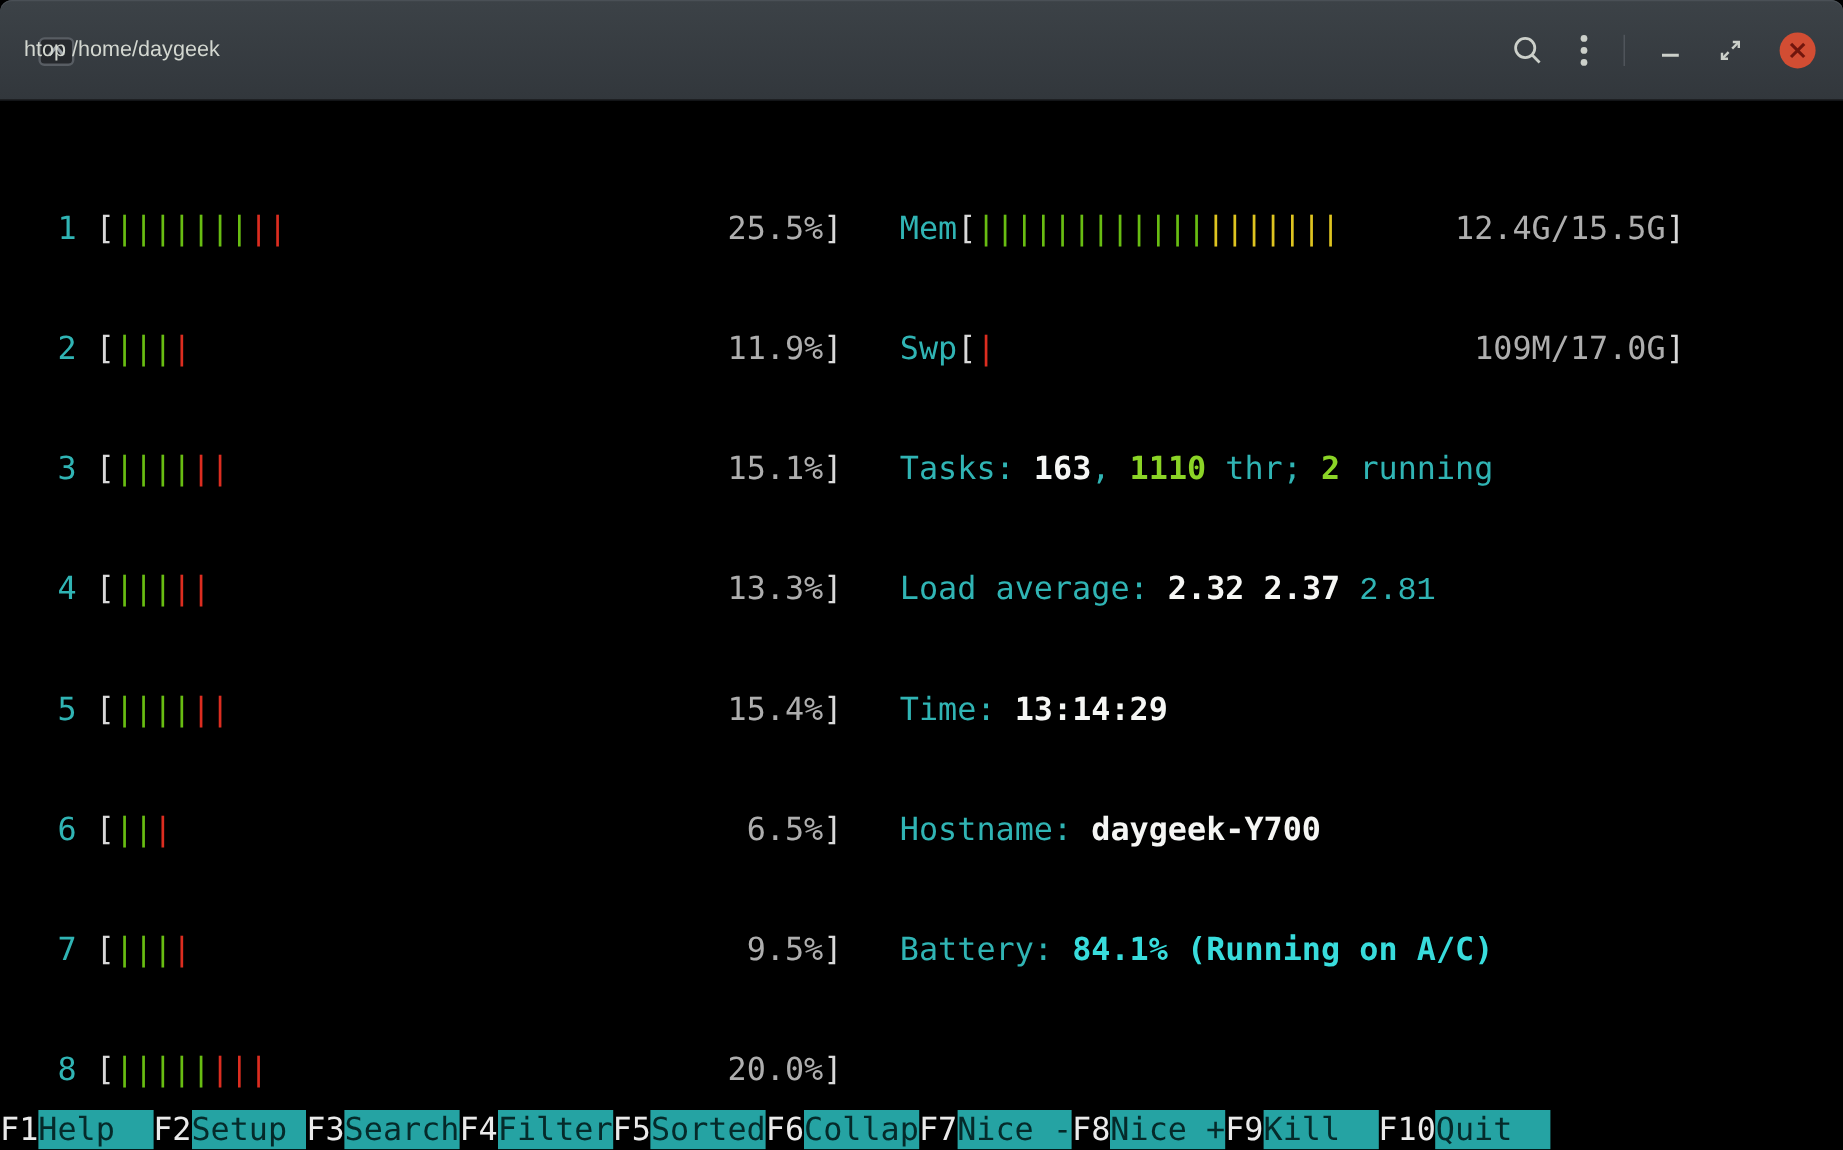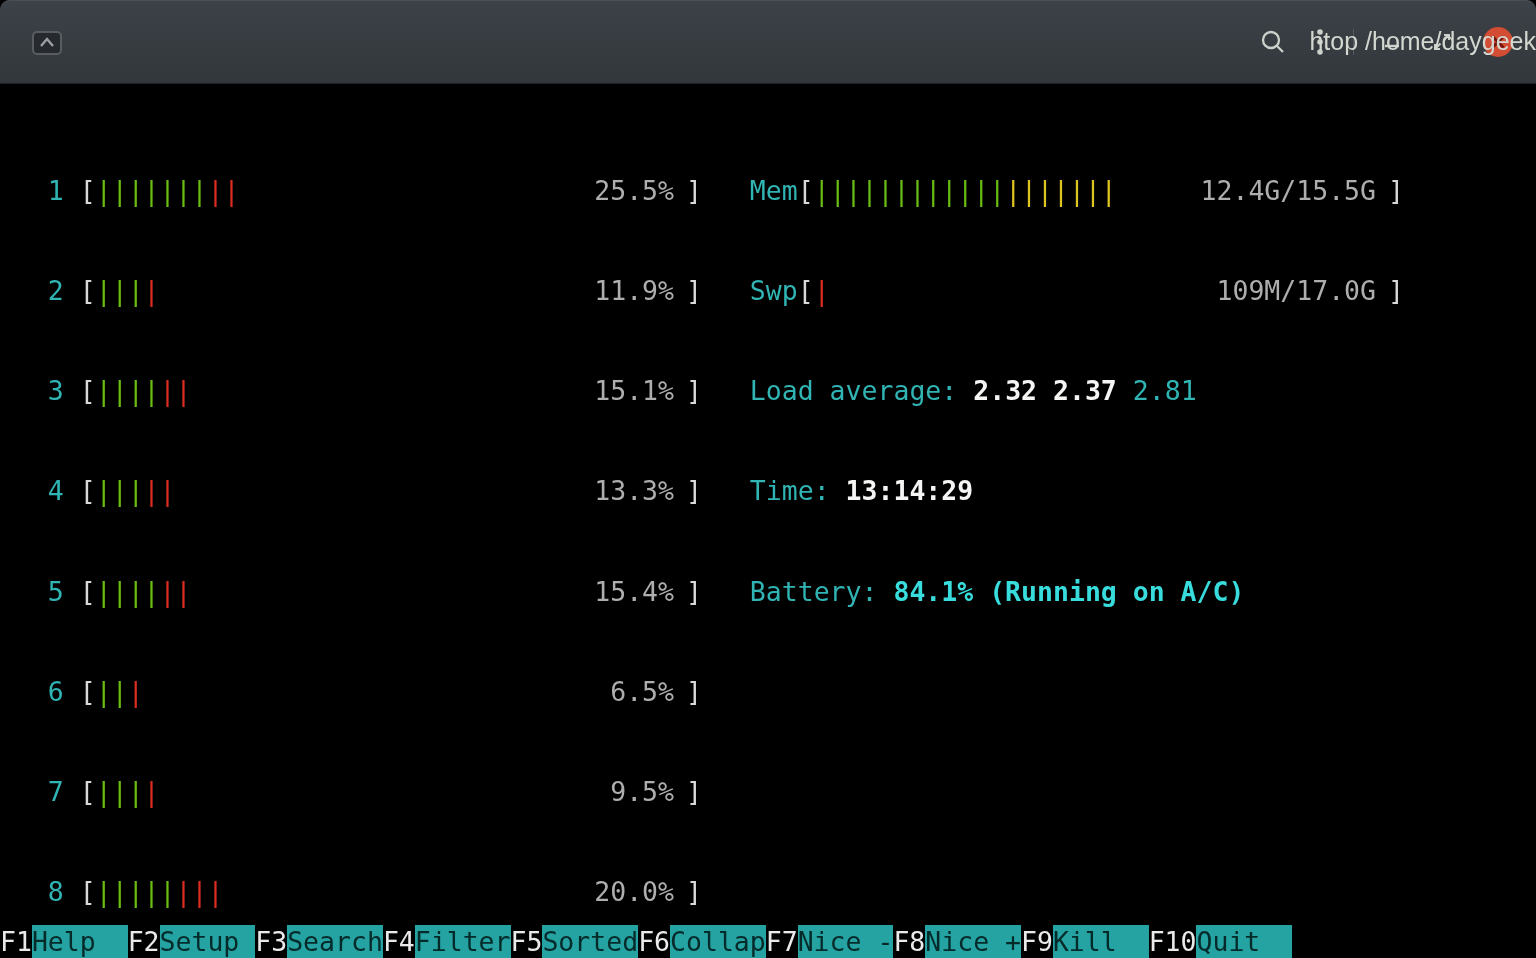--- a/index.html
+++ b/index.html
@@ -9,22 +9,22 @@
   
   .titlebar {
     height:84px; background:linear-gradient(#3c4247,#32373c);
     border-bottom:1px solid #1e2226; position:relative;
     display:flex; align-items:center;
     box-shadow: inset 0 1px 0 #4a5056;
     border-radius:10px 10px 0 0;
   }
   .app-icon { margin-left:30px; display:flex; align-items:center; }
   .title {
-    position:absolute; left:0; right:0; text-align:right;
-    color:#d3d7d0; font-family:"Liberation Sans",sans-serif; font-size:25px;
+    position:absolute; left:0; right:0; text-align:left;
+    color:#d3d7d0; font-family:"Liberation Sans",sans-serif; font-size:18px;
     pointer-events:none;
     padding-left:20px;
   }
   .tb-right { margin-left:auto; display:flex; align-items:center; gap:28px; margin-right:22px; }
   .tb-btn { display:flex; align-items:center; justify-content:center; cursor:pointer; }
   .tb-sep { width:1px; height:26px; background:#565b61; }
 
   
   .terminal {
     position:absolute; top:85px; left:0; right:0; bottom:0; background:#000;
@@ -36,26 +36,26 @@
   .meters { display:flex; padding-top:22px; }
   .mcol-left { width:44ch; }
   .mcol-right { margin-left:3ch; flex:1; overflow:hidden; }
   .mline { height:33.4px; }
   .cpu-num { display:inline-block; width:4ch; text-align:right; color:#30b4b4; }
   .lbl { color:#30b4b4; }
   .br { color:#d8d8d8; }
   .gauge { display:inline-block; width:37ch; position:relative; vertical-align:top; height:33.4px; }
   .gauge.mgauge { width:36ch; }
   .gauge .bars { position:absolute; left:0; top:0; }
-  .gauge .pct { position:absolute; right:12px; top:0; color:#aeaeae; }
+  .gauge .pct { position:absolute; right:0; top:0; color:#aeaeae; }
   .g { color:#68bd12; } .r { color:#dc2d20; } .y { color:#dec420; }
   .mval { color:#d6d6d6;margin-left:37px; }
   .bw { color:#f5f6f4; font-weight:bold; }
   .gw { color:#8bd426; font-weight:bold; }
-  .tealv { color:#30b4b4; }
+  .tealv { color:#30b4b4;font-family:Liberation Mono, monospace; }
   .cyv { color:#38dcdc; font-weight:bold; }
 
   
   .fnbar { position:absolute; left:0; right:0; bottom:0; height:33.4px; display:flex; background:#000; }
   .fkey { color:#eaeaea; width:2ch; display:inline-block; }
   .fkey.wide { width:3ch; }
   .flabel { width:6ch; display:inline-block; background:#25a3a3; color:#052a2a; }
 </style>
 </head>
 <body>
@@ -117,22 +117,24 @@
         <div class="mline"><span class="cpu-num">3</span><span class="br"> [</span><span class="gauge"><span class="bars"><span class="g">||||</span><span class="r">||</span></span><span class="pct">15.1%</span></span><span class="br">]</span></div>
         <div class="mline"><span class="cpu-num">4</span><span class="br"> [</span><span class="gauge"><span class="bars"><span class="g">|||</span><span class="r">||</span></span><span class="pct">13.3%</span></span><span class="br">]</span></div>
         <div class="mline"><span class="cpu-num">5</span><span class="br"> [</span><span class="gauge"><span class="bars"><span class="g">||||</span><span class="r">||</span></span><span class="pct">15.4%</span></span><span class="br">]</span></div>
         <div class="mline"><span class="cpu-num">6</span><span class="br"> [</span><span class="gauge"><span class="bars"><span class="g">||</span><span class="r">|</span></span><span class="pct">6.5%</span></span><span class="br">]</span></div>
         <div class="mline"><span class="cpu-num">7</span><span class="br"> [</span><span class="gauge"><span class="bars"><span class="g">|||</span><span class="r">|</span></span><span class="pct">9.5%</span></span><span class="br">]</span></div>
         <div class="mline"><span class="cpu-num">8</span><span class="br"> [</span><span class="gauge"><span class="bars"><span class="g">|||||</span><span class="r">|||</span></span><span class="pct">20.0%</span></span><span class="br">]</span></div>
       </div>
       <div class="mcol-right">
         <div class="mline"><span class="lbl">Mem</span><span class="br">[</span><span class="gauge mgauge"><span class="bars"><span class="g">||||||||||||</span><span class="y">|||||||</span></span><span class="pct mval">12.4G/15.5G</span></span><span class="br">]</span></div>
         <div class="mline"><span class="lbl">Swp</span><span class="br">[</span><span class="gauge mgauge"><span class="bars"><span class="r">|</span></span><span class="pct mval">109M/17.0G</span></span><span class="br">]</span></div>
+        <div class="mline"><span class="lbl">Tasks: </span><span class="bw">163</span><span class="lbl">, </span><span class="gw">1110</span><span class="lbl"> thr; </span><span class="gw">2</span><span class="lbl"> running</span></div>
         <div class="mline"><span class="lbl">Load average: </span><span class="bw">2.32 </span><span class="bw">2.37 </span><span class="tealv">2.81</span></div>
         <div class="mline"><span class="lbl">Time: </span><span class="bw">13:14:29</span></div>
+        <div class="mline"><span class="lbl">Hostname: </span><span class="bw">daygeek-Y700</span></div>
         <div class="mline"><span class="lbl">Battery: </span><span class="cyv">84.1% (Running on A/C)</span></div>
       </div>
     </div>
 
     <div class="fnbar">
       <span class="fkey">F1</span><span class="flabel">Help</span><span class="fkey">F2</span><span class="flabel">Setup</span><span class="fkey">F3</span><span class="flabel">Search</span><span class="fkey">F4</span><span class="flabel">Filter</span><span class="fkey">F5</span><span class="flabel">Sorted</span><span class="fkey">F6</span><span class="flabel">Collap</span><span class="fkey">F7</span><span class="flabel">Nice -</span><span class="fkey">F8</span><span class="flabel">Nice +</span><span class="fkey">F9</span><span class="flabel">Kill</span><span class="fkey wide">F10</span><span class="flabel">Quit</span>
     </div>
 
   </div>
 </div>

